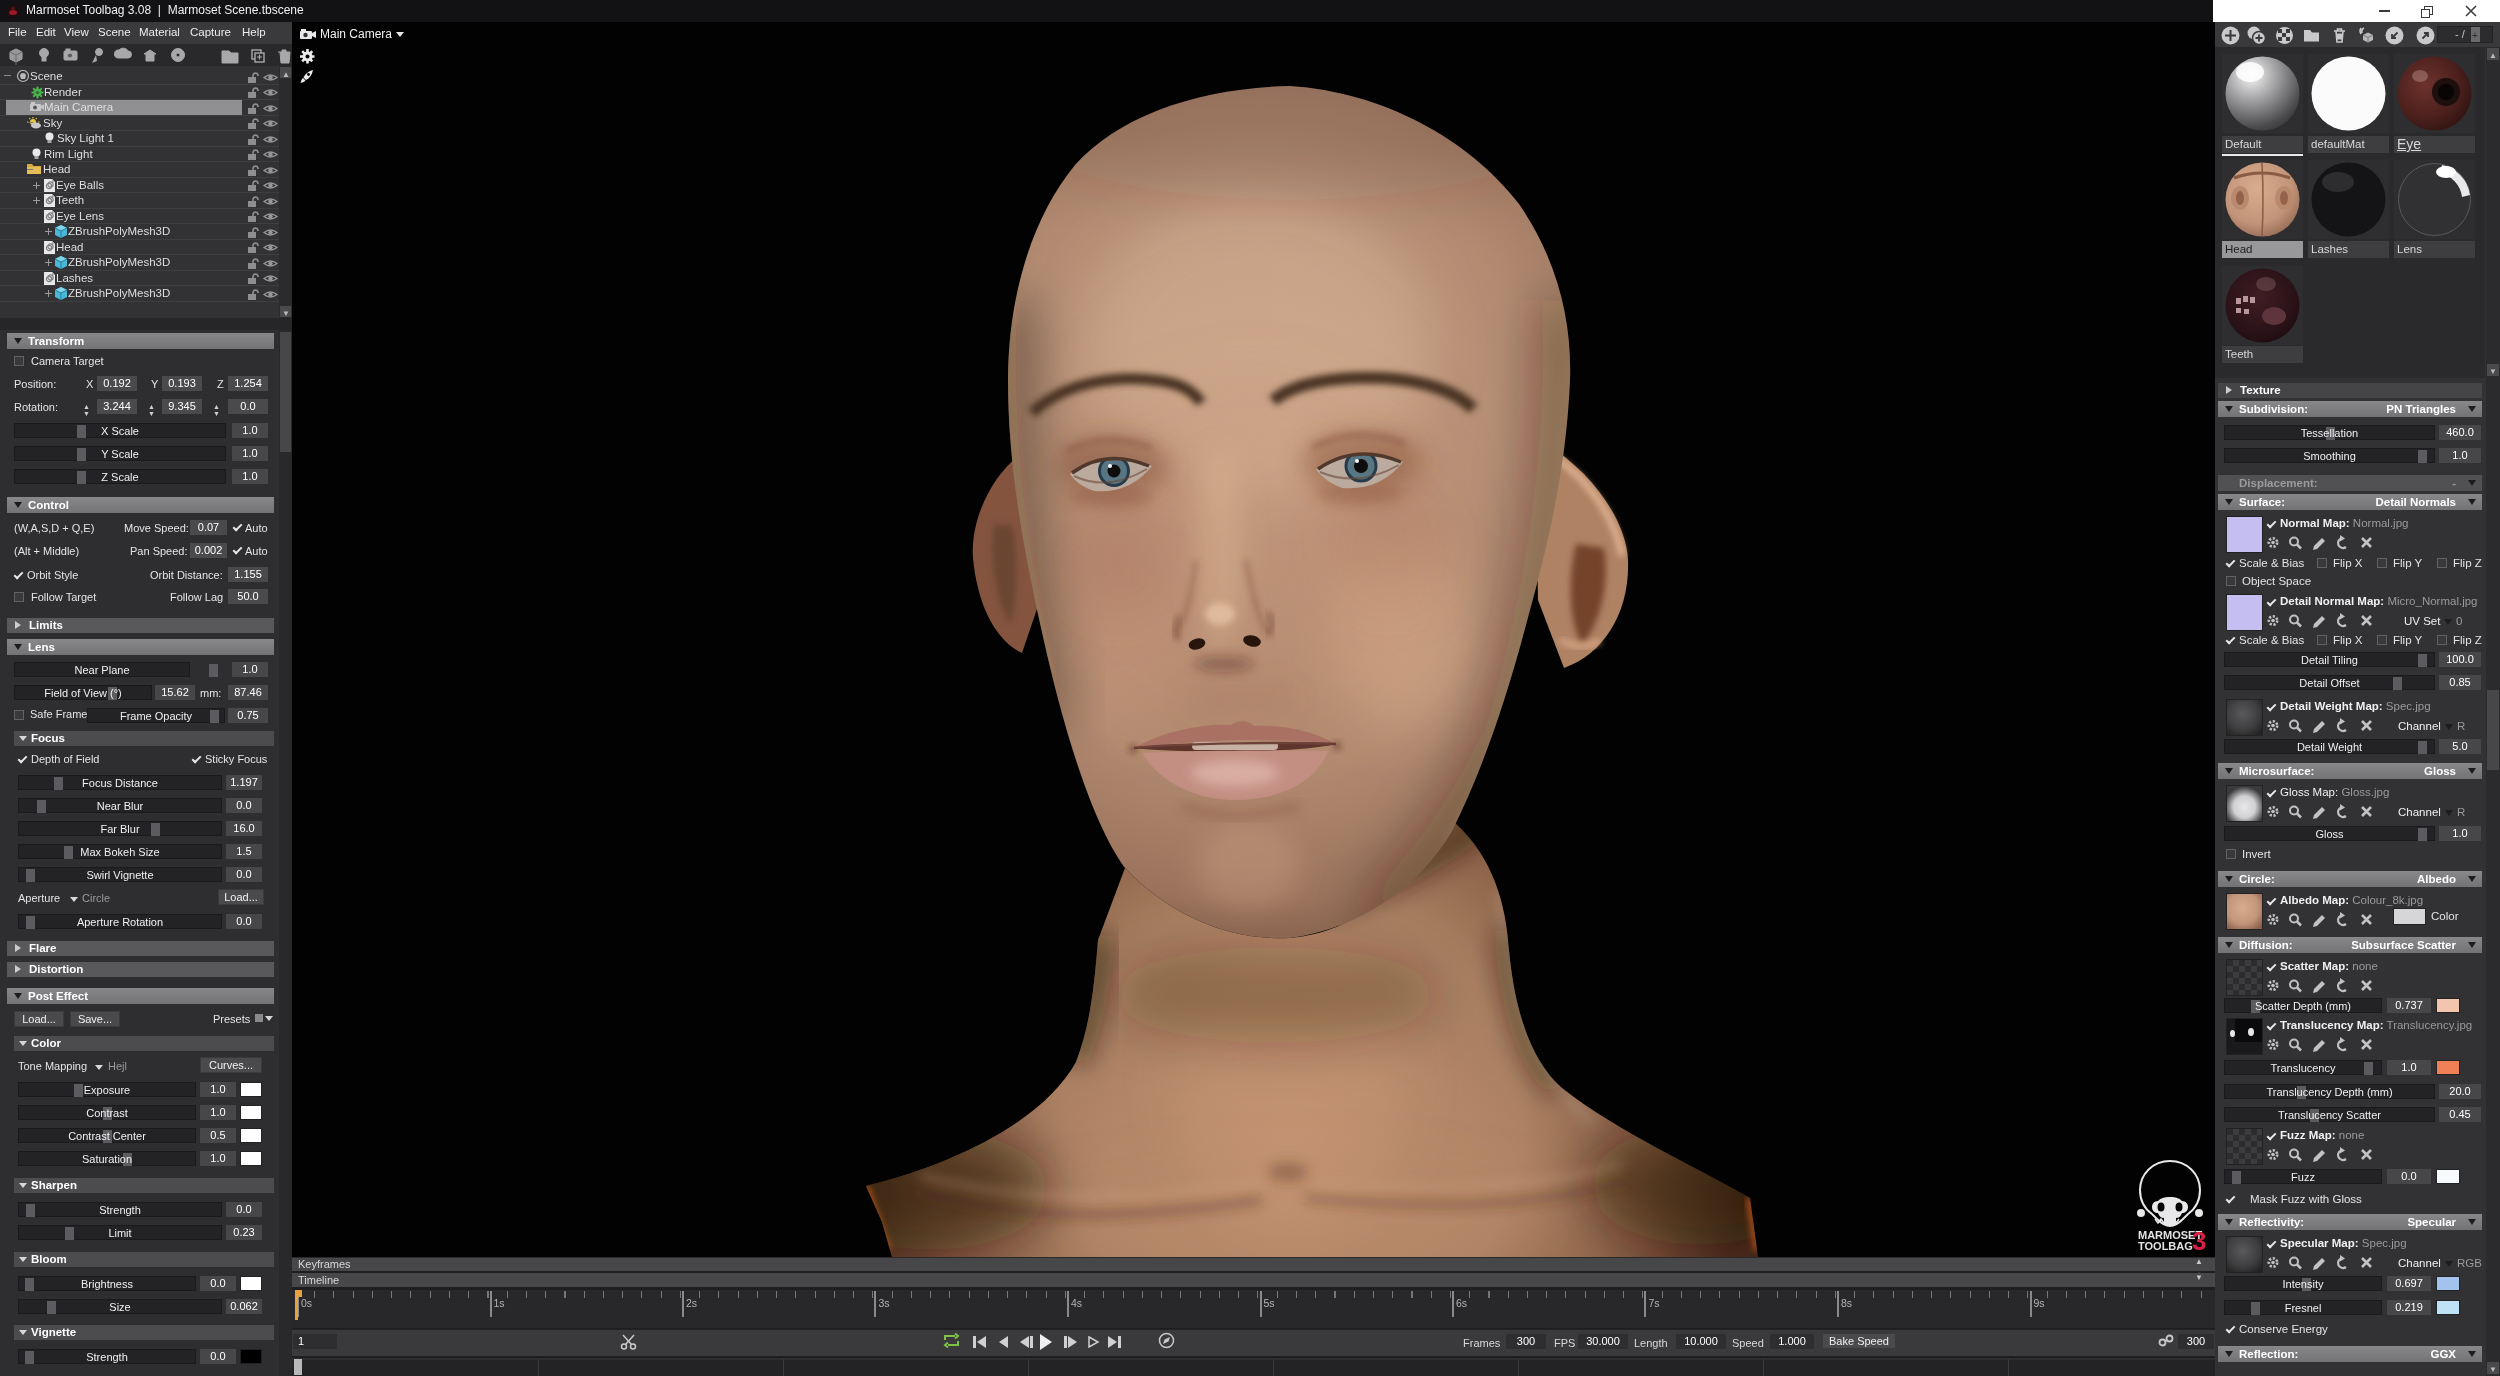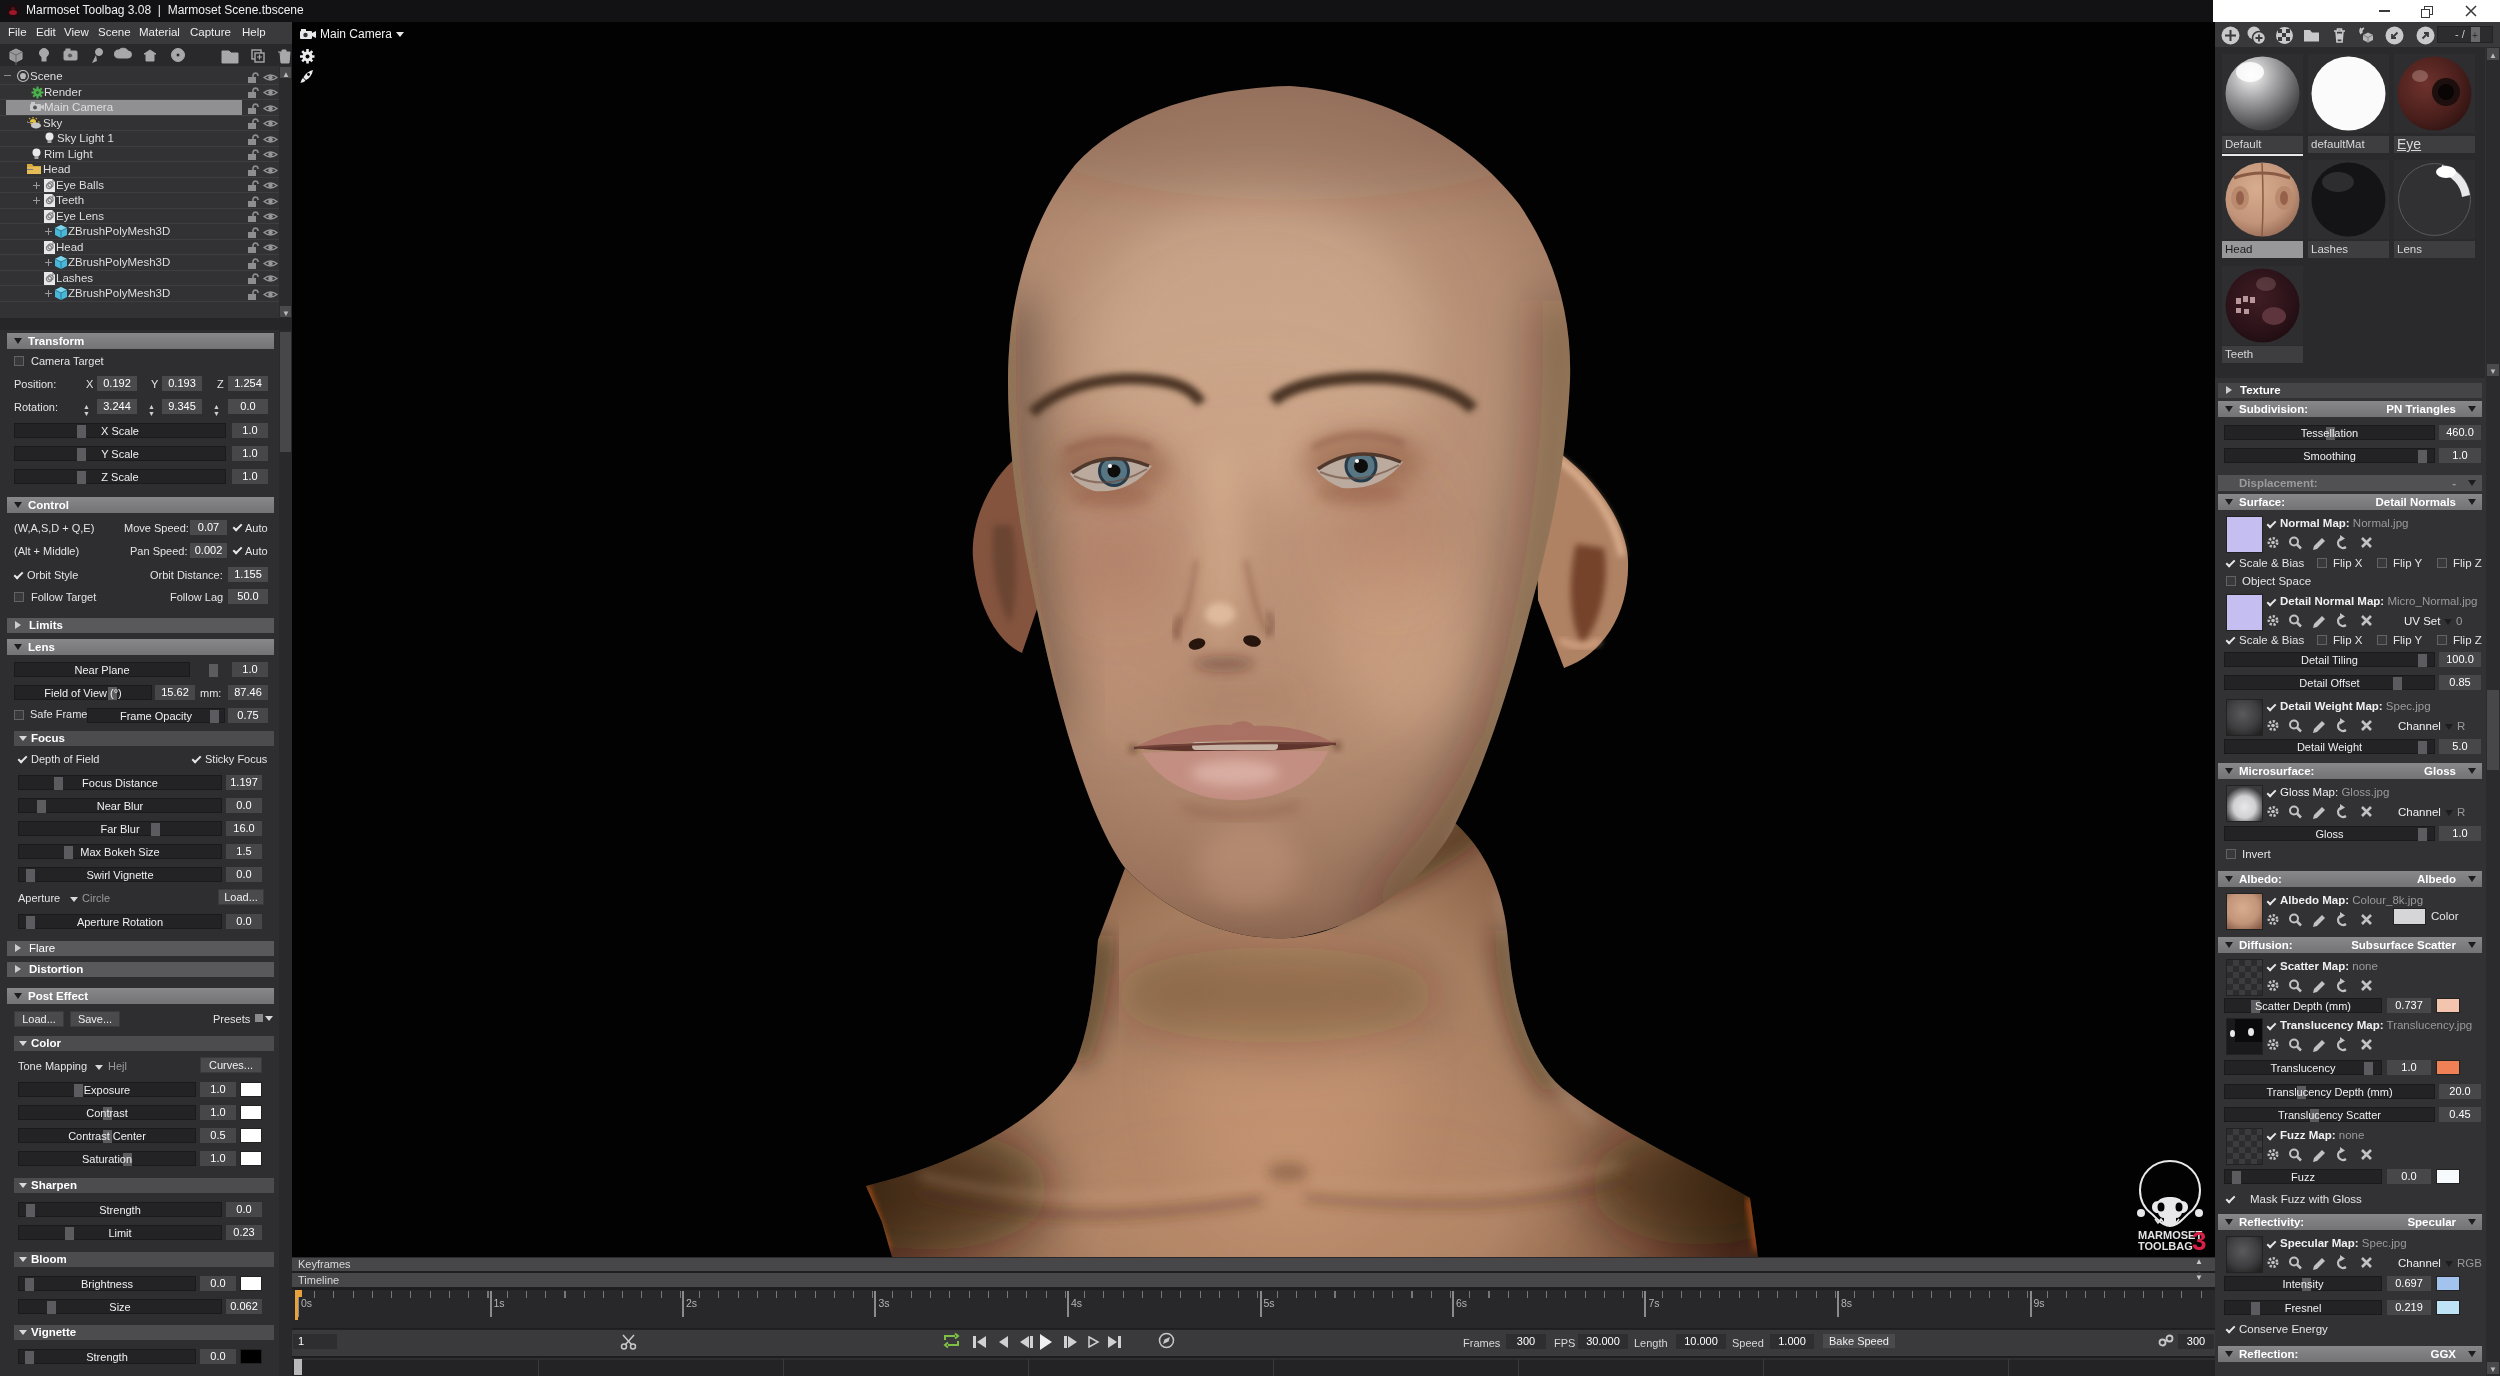--- a/index.html
+++ b/index.html
@@ -448,21 +448,21 @@
     <div class="tri-dw" style="left:70px;top:897px"></div>
     <div class="t" style="left:82px;top:892px;color:#9a9a9c">Circle</div>
     <div class="btn" style="left:218px;top:889px;width:46px;line-height:14px">Load...</div>
     <div class="track" style="left:18px;top:914px;width:204px">
       <div class="handle" style="left:7px"></div>
       <div class="slab">Aperture Rotation</div>
     </div>
     <div class="vbox" style="left:226px;top:914px;width:36px">0.0</div>
     <div class="chdr" style="left:7px;top:941px;width:267px">
       <div class="tri-r" style="left:8px;top:3px"></div>
-      <div class="tb" style="left:22px;top:1px;font-weight:normal">Flare</div>
+      <div class="tb" style="left:22px;top:1px;font-weight:bold">Flare</div>
     </div>
     <div class="chdr" style="left:7px;top:962px;width:267px">
       <div class="tri-r" style="left:8px;top:3px"></div>
       <div class="tb" style="left:22px;top:1px;font-weight:bold">Distortion</div>
     </div>
     <div class="hdr" style="top:988px">
       <div class="tri-d" style="left:7px;top:5px"></div>
       <div class="lab">Post Effect</div>
     </div>
     <div class="btn" style="left:14px;top:1011px;width:50px;line-height:14px">Load...</div>
@@ -1091,21 +1091,21 @@
     <div class="t" style="left:2457px;top:806px;font-size:11.5px;color:#9a9a9c;">R</div>
     <div class="track" style="left:2224px;top:826px;width:211px">
       <div class="handle" style="left:193px"></div>
       <div class="slab">Gloss</div>
     </div>
     <div class="vbox" style="left:2439px;top:826px;width:42px">1.0</div>
     <div class="cb" style="left:2226px;top:849px"></div>
     <div class="t" style="left:2242px;top:848px;font-size:11.5px;color:#e4e4e6;">Invert</div>
     <div class="abs" style="left:2218px;top:871px;width:264px;height:16px;background:linear-gradient(#88888b,#737376);"></div>
     <div class="tri-d" style="left:2225px;top:876px"></div>
-    <div class="tb" style="left:2239px;top:872.5px;color:#fff;">Albedo:</div>
+    <div class="tb" style="left:2239px;top:872.5px;color:#fff;">Circle:</div>
     <div class="tb" style="right:34px;top:872.5px;color:#fff;right:44px;">Albedo</div>
     <div class="tri-d" style="left:2468px;top:876px"></div>
     <div class="abs" style="left:2226px;top:893px;width:37px;height:37px;background:radial-gradient(circle at 45% 40%, #d8ac8e 0%, #c2957a 55%, #8a5f4a 90%);border:1px solid #222;"></div>
     <div class="chk" style="left:2267px;top:898px"></div>
     <div class="t" style="left:2280px;top:894px;font-size:11.5px;"><span style="color:#f0f0f2;font-weight:bold;">Albedo Map:</span> <span style="color:#9a9a9c;">Colour_8k.jpg</span></div>
     <svg class="abs" style="left:2266px;top:912px" width="110" height="15">
       <g fill="#c2c2c4" stroke="#c2c2c4">
         <circle cx="7" cy="7.5" r="4.2" stroke-width="2.6" fill="none" stroke-dasharray="2.2 1.6"></circle>
         <circle cx="7" cy="7.5" r="1.8" fill="#c2c2c4" stroke="none"></circle>
         <circle cx="28" cy="6.5" r="4" fill="none" stroke-width="2"></circle>

